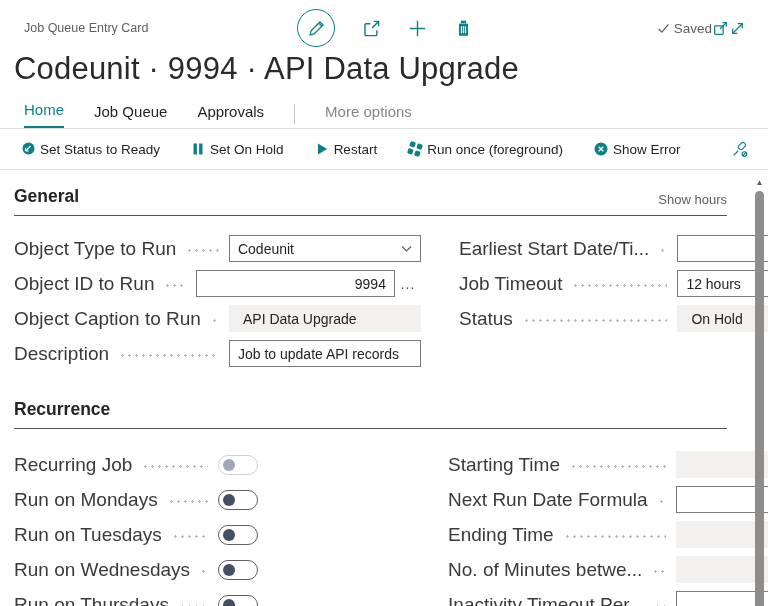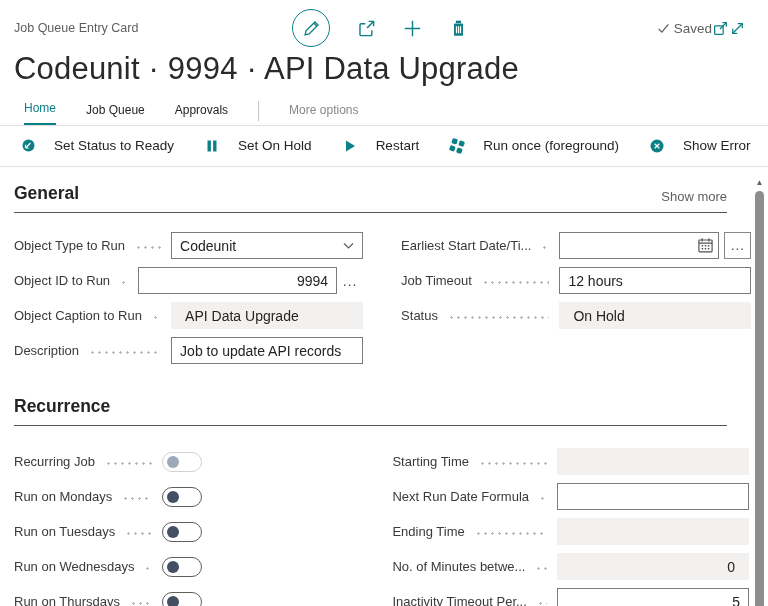--- a/index.html
+++ b/index.html
@@ -6,61 +6,61 @@
   html,body { background:#fff; }
   body {
     width:768px; height:606px; overflow:hidden;
     font-family:"Liberation Sans","DejaVu Sans",sans-serif;
     color:#252423;
   }
   .page { position:relative; width:768px; height:606px; background:#fff; overflow:hidden; }
 
   
   .header { display:flex; align-items:center; padding:9px 22px 0 14px; }
-  .header .caption { flex:1 1 0; font-size:12.5px; color:#605e5c; }
+  .header .caption { flex:1 1 0; font-size:12.5px; color:#605e5c;margin-left:10px; }
   .header-icons { display:flex; align-items:center; gap:27px; color:#0c8087; }
   .icon-circle {
     width:38px; height:38px; border:1px solid #0c8087; border-radius:50%;
     display:flex; align-items:center; justify-content:center; cursor:pointer;
   }
   .hicon { width:19px; height:19px; display:block; cursor:pointer; }
   .header-right { flex:1 1 0; display:flex; align-items:center; justify-content:flex-end; }
   .saved { display:flex; align-items:center; gap:4px; color:#605e5c; font-size:13.5px; }
   .saved svg { width:13px; height:13px; }
 
   
   .title-row { padding:4px 14px 0 14px; }
   .page-title { font-size:31px; font-weight:300; color:#2b2a29; letter-spacing:.2px; }
 
   
   .tabs { display:flex; align-items:flex-end; gap:30px; padding:14px 14px 0 24px; border-bottom:1px solid #e1dfdd; }
-  .tab { font-size:12px; padding-bottom:8px; cursor:pointer; color:#252423; }
+  .tab { font-size:15px; padding-bottom:8px; cursor:pointer; color:#252423; }
   .tab.active { color:#0c8087; border-bottom:2px solid #0c8087; }
   .tab-sep { width:1px; height:20px; background:#c8c6c4; margin-bottom:4px; }
   .tab.muted { color:#8a8886; }
 
   
   .actionbar { display:flex; align-items:center; gap:30px; height:41px; padding:0 20px 0 20px; border-bottom:1px solid #e1dfdd; }
-  .action { display:flex; gap:18px; font-size:13.5px; color:#252423; cursor:pointer; white-space:nowrap; }
+  .action { display:flex; align-items:center; gap:4px; font-size:13.5px; color:#252423; cursor:pointer; white-space:nowrap; }
   .action svg { width:16px; height:16px; color:#0c8087; flex:none; }
   .pin-wrap { margin-left:auto; cursor:pointer; }
   .pin-wrap svg { width:17px; height:17px; color:#0c8087; display:block; }
 
   
   .content { padding:16px 41px 0 14px; }
   .section { margin-bottom:28px; }
   .section-header { display:flex; justify-content:space-between; align-items:flex-end; border-bottom:1px solid #55534f; padding-bottom:8px; }
   .section-header h2 { font-size:17.5px; font-weight:700; color:#252423; }
   .show-more { font-size:13px; color:#605e5c; cursor:pointer; }
 
   .fields { display:flex; gap:38px; margin-top:15px; }
   .fcol { flex:0 0 338px; }
   .frow { display:flex; align-items:center; height:35px; }
   .flabel { flex:1 1 auto; display:flex; align-items:center; overflow:hidden; min-width:0; }
-  .flabel .lbl { font-size:13px; color:#3b3a39; white-space:nowrap; }
+  .flabel .lbl { font-size:19px; color:#3b3a39; white-space:nowrap; }
   .leader {
     flex:1 1 auto; min-width:8px; height:3px; margin:4px 10px 0 10px; align-self:center;
     background-image:radial-gradient(circle,#b9b7b5 1px,transparent 1.3px);
     background-size:7px 3px; background-repeat:repeat-x; background-position:0 50%;
   }
   .control { flex:0 0 192px; display:flex; align-items:center; }
 
   .tinput {
     width:100%; height:27px; border:1px solid #7d7b78; background:#fff;
     font-family:inherit; font-size:14px; color:#252423; padding:0 8px; outline:none;
@@ -211,21 +211,21 @@
         <path d="M11.1 13.8l3-3"></path>
       </svg>
     </div>
   </div>
 
   <div class="content">
 
     <div class="section">
       <div class="section-header">
         <h2>General</h2>
-        <span class="show-more">Show more</span>
+        <span class="show-more">Show hours</span>
       </div>
       <div class="fields">
         <div class="fcol">
 
           <div class="frow">
             <div class="flabel">
               <span class="lbl">Object Type to Run</span>
               <span class="leader"></span>
             </div>
             <div class="control">

